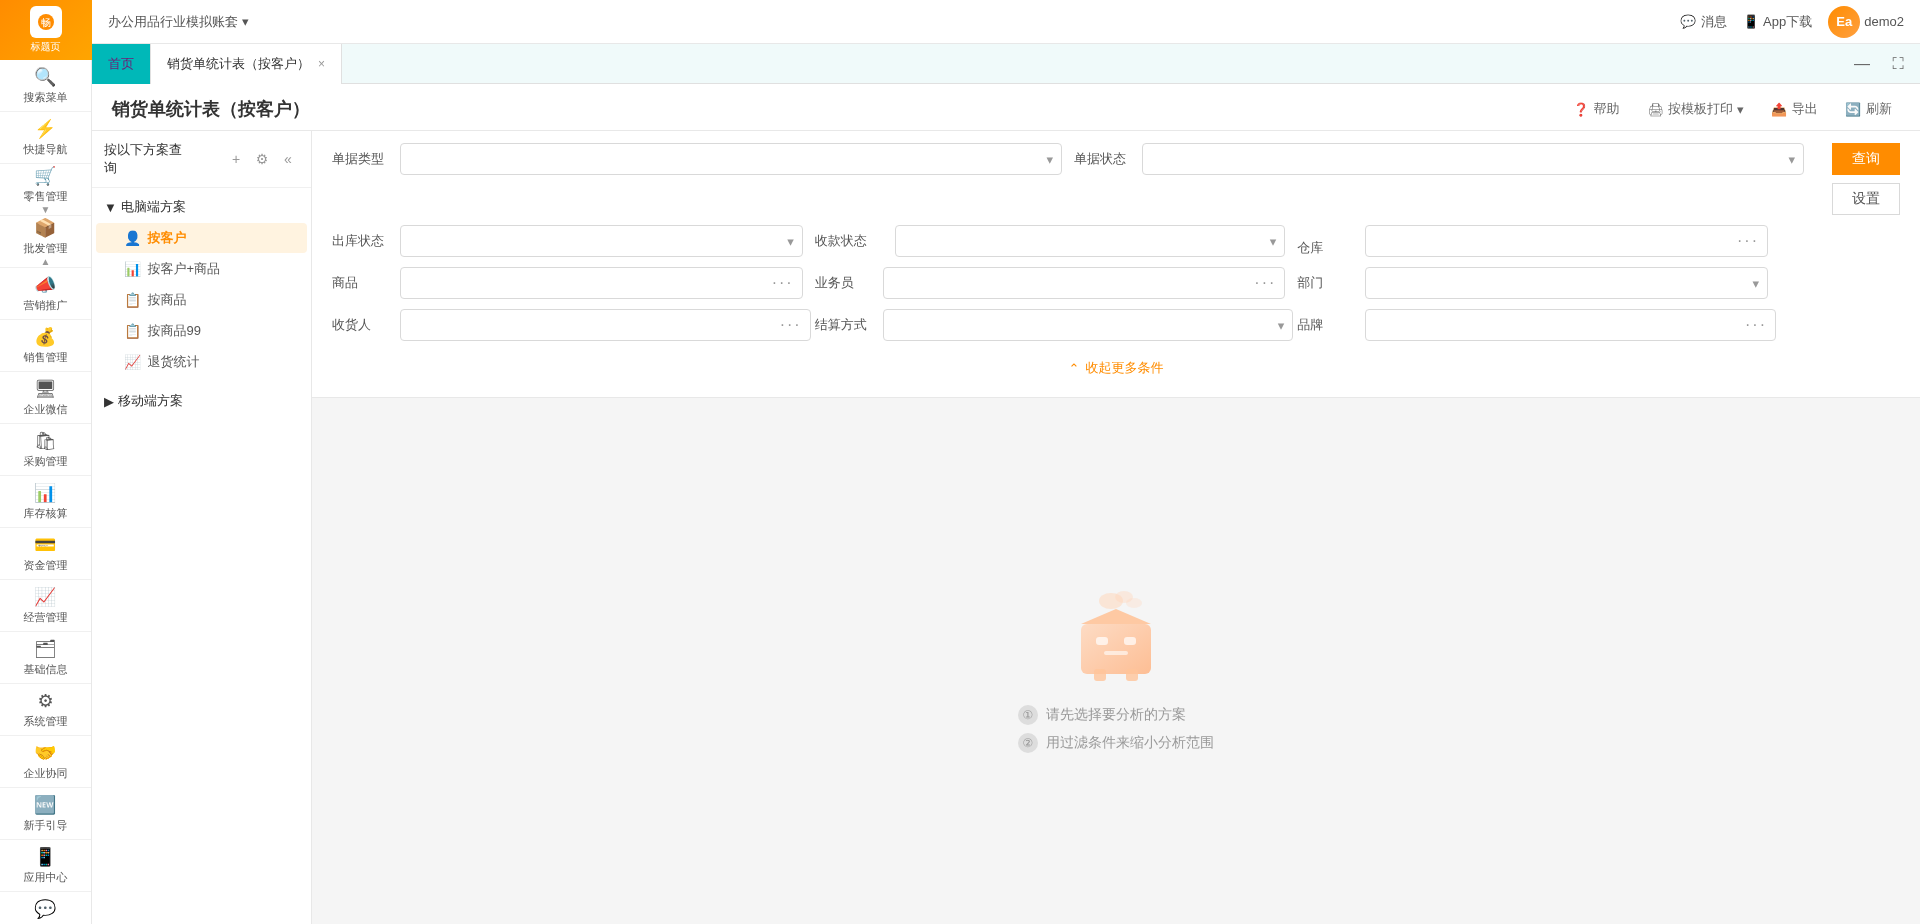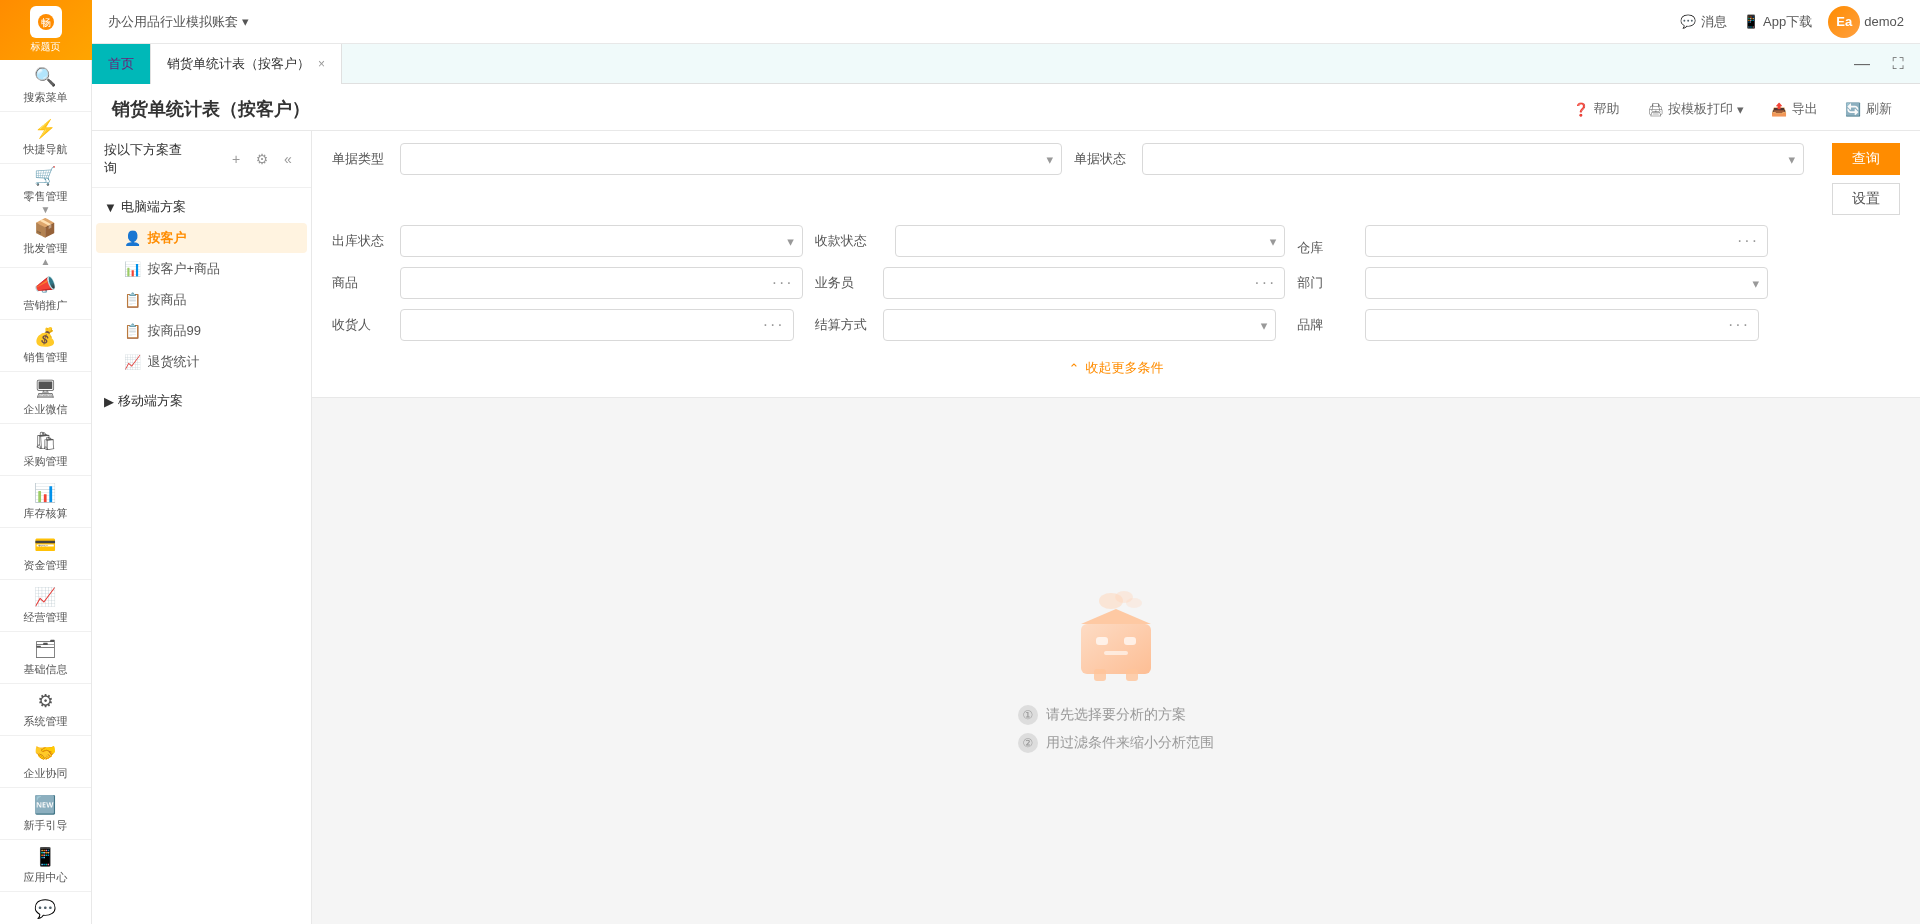--- a/index.html
+++ b/index.html
@@ -696,21 +696,21 @@
             </div>
             <div style="display:flex;align-items:center;gap:8px;flex:1;">
               <span class="filter-label">部门</span>
               <div class="filter-control">
                 <span class="arrow" style="margin-left:auto;">▾</span>
               </div>
             </div>
             <div style="width:120px;"></div>
           </div>
 
-          <div style="display:flex;align-items:center;gap:21px;margin-bottom:10px;">
+          <div style="display:flex;align-items:center;gap:4px;margin-bottom:10px;">
             <div style="display:flex;align-items:center;gap:8px;flex:1;">
               <span class="filter-label">收货人</span>
               <div class="filter-control">
                 <span class="dots">···</span>
               </div>
             </div>
             <div style="display:flex;align-items:center;gap:8px;flex:1;">
               <span class="filter-label">结算方式</span>
               <div class="filter-control">
                 <span class="arrow" style="margin-left:auto;">▾</span>

